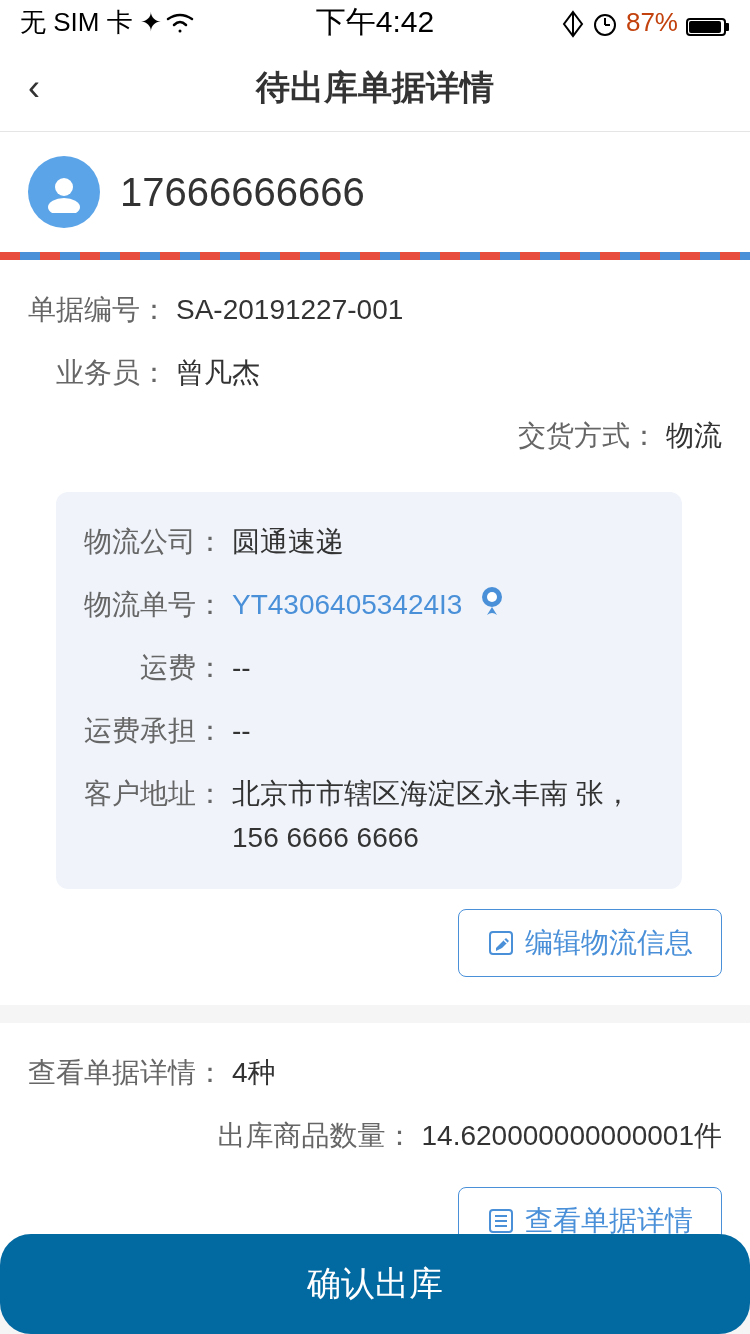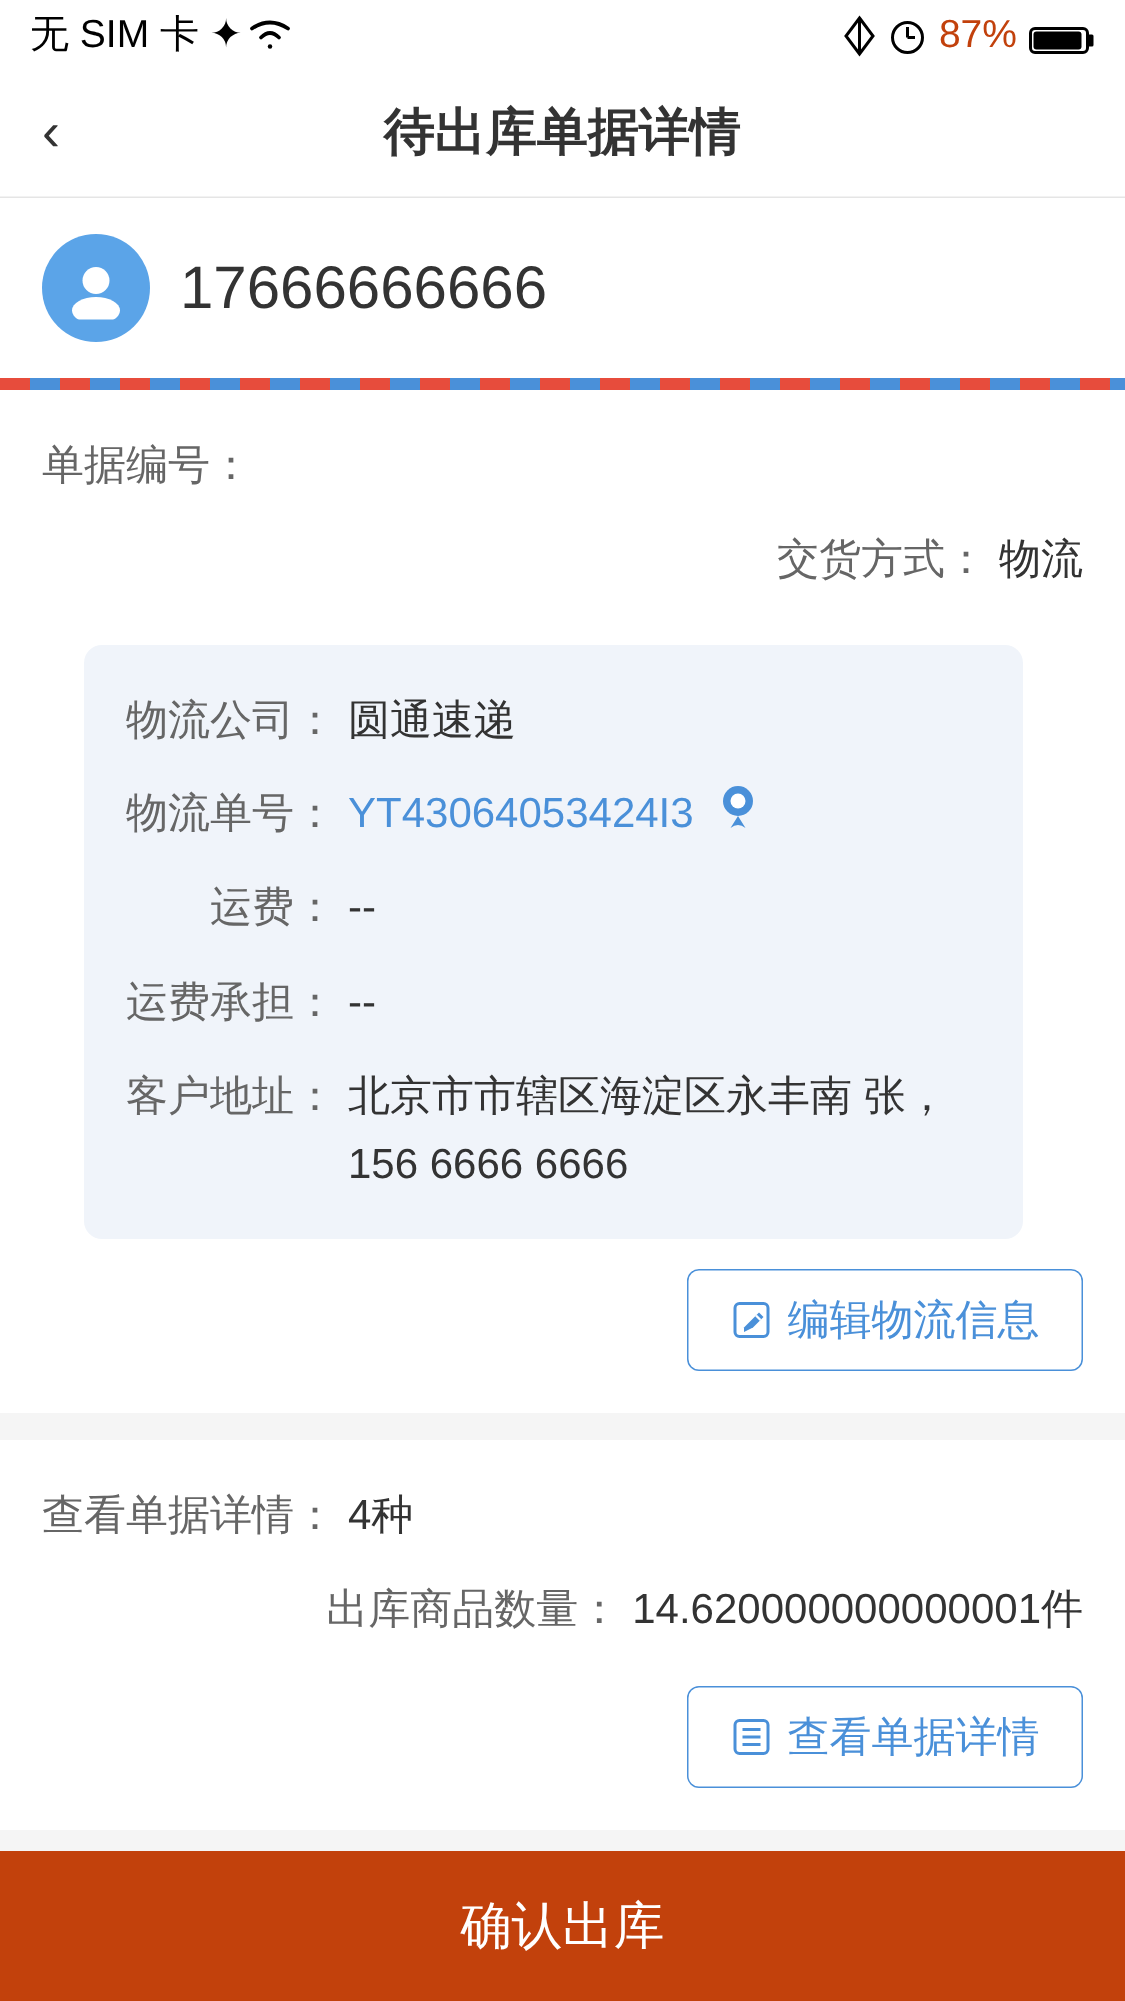--- a/index.html
+++ b/index.html
@@ -173,28 +173,29 @@
     .spacer {
       flex: 1;
       background: #f5f5f5;
       min-height: 120px;
     }
 
     
     .bottom-btn {
       width: 100%;
       height: 100px;
-      background: #c2410c;
+      background: #0369a1;
       display: flex;
       align-items: center;
       justify-content: center;
       position: fixed;
       bottom: 0;
       left: 0;
       cursor: pointer;
+      border-radius: 31px;
     }
     .bottom-btn-text {
       color: #fff;
       font-size: 34px;
       font-weight: 500;
     }
 
     
     .page {
       display: flex;
@@ -214,20 +215,21 @@
 
   <div class="status-bar">
     <div class="status-left">
       <span style="font-size:26px;">无 SIM 卡 ✦</span>
       <svg width="36" height="26" viewBox="0 0 36 26">
         <path d="M18 22 L18 22" stroke="#000" stroke-width="3" stroke-linecap="round"></path>
         <path d="M12 16 Q18 10 24 16" stroke="#000" stroke-width="2.5" fill="none" stroke-linecap="round"></path>
         <path d="M6 10 Q18 2 30 10" stroke="#000" stroke-width="2.5" fill="none" stroke-linecap="round"></path>
       </svg>
     </div>
+    <div class="status-center">下午4:42</div>
     <div class="status-right">
       <svg width="22" height="28" viewBox="0 0 22 28">
         <path d="M11 2 L20 14 L11 26 L2 14 Z" fill="none" stroke="#000" stroke-width="2"></path>
         <line x1="11" y1="2" x2="11" y2="26" stroke="#000" stroke-width="2"></line>
       </svg>
       <svg width="26" height="28" viewBox="0 0 26 28">
         <circle cx="13" cy="15" r="10" fill="none" stroke="#000" stroke-width="2"></circle>
         <line x1="13" y1="8" x2="13" y2="15" stroke="#000" stroke-width="2"></line>
         <line x1="13" y1="15" x2="18" y2="15" stroke="#000" stroke-width="2"></line>
       </svg>
@@ -253,20 +255,25 @@
       </svg>
     </div>
     <span class="customer-phone">17666666666</span>
   </div>
 
   <div class="dashed-divider"></div>
 
   <div class="white-block" style="padding: 28px 28px 0 28px;">
     <div class="info-row">
       <span class="info-label">单据编号：</span>
+      <span class="info-value">SA-20191227-001</span>
+    </div>
+    <div class="info-row">
+      <span class="info-label">业务员：</span>
+      <span class="info-value">曾凡杰</span>
     </div>
     <div class="info-row">
       <span class="info-label">交货方式：</span>
       <span class="info-value">物流</span>
     </div>
   </div>
 
   <div class="white-block" style="padding: 14px 40px 0 28px;">
     <div class="card-section">
       <div class="info-row">

